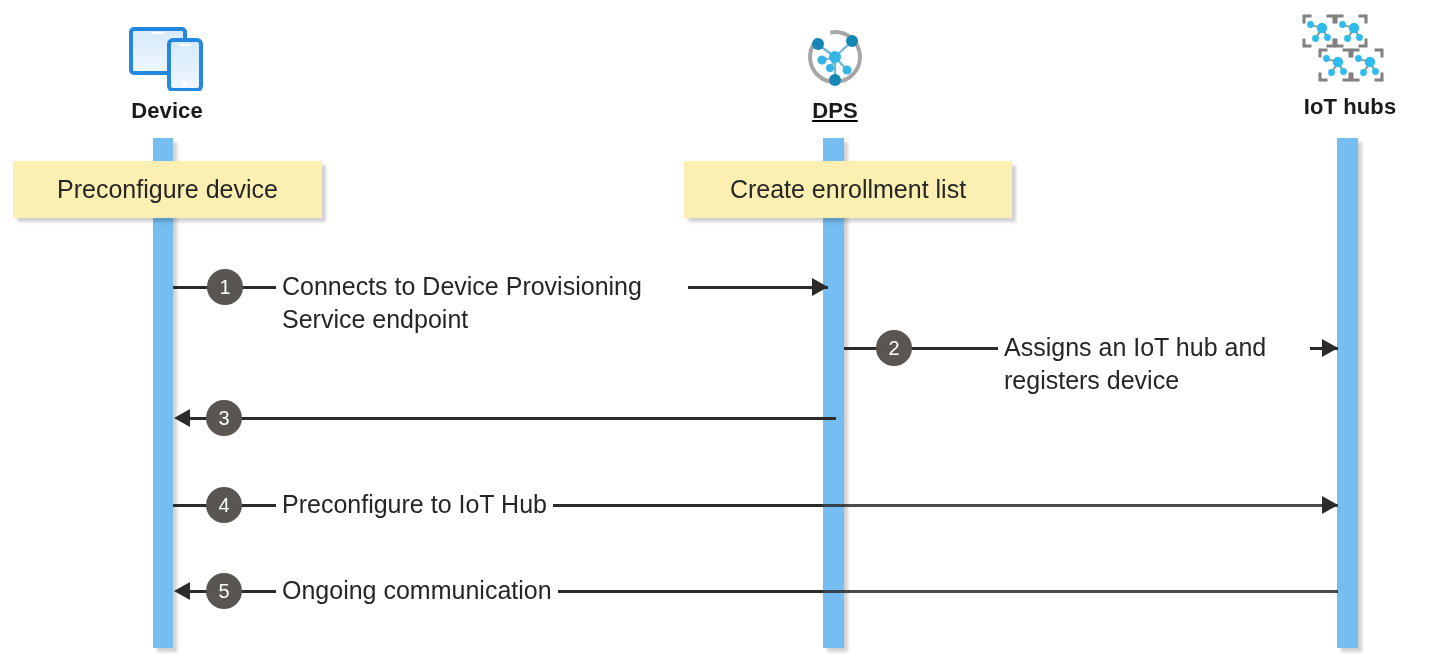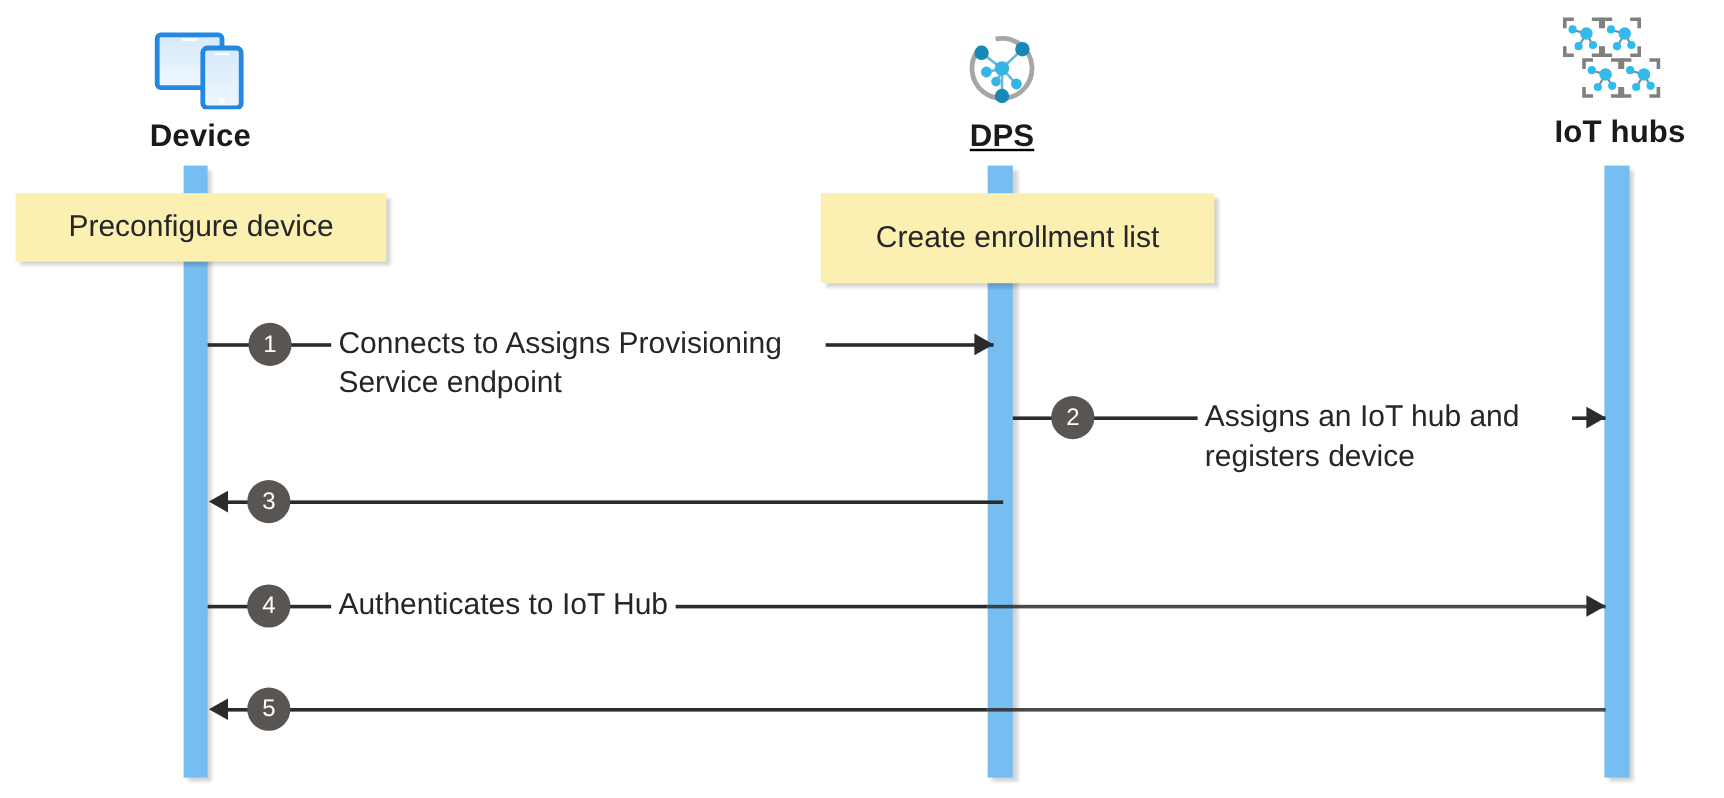--- a/index.html
+++ b/index.html
@@ -26,21 +26,21 @@
     text-align: center;
     width: 200px;
   }
   .actor-icon {
     height: 78px;
     display: flex;
     align-items: center;
     justify-content: center;
   }
   .actor-label {
-    font-size: 26px;
+    font-size: 22px;
     font-weight: bold;
     color: #1a1a1a;
     letter-spacing: 0.1px;
     margin-top: 2px;
   }
 
   
   .lifeline {
     position: absolute;
     background: #76bdf2;
@@ -191,44 +191,45 @@
     <div class="actor-label">IoT hubs</div>
   </div>
 
   <div class="lifeline" style="left:153px;  top:138px; width:20px; height:510px;"></div>
   <div class="lifeline" style="left:823px;  top:138px; width:21px; height:510px;"></div>
   <div class="lifeline" style="left:1337px; top:138px; width:21px; height:510px;"></div>
 
   <div class="note" style="left:13px; top:161px; width:309px; height:57px;text-align:center;">
     <span class="note-text">Preconfigure device</span>
   </div>
-  <div class="note" style="left:684px; top:161px; width:328px; height:75px;">
+  <div class="note" style="left:684px; top:161px; width:328px; height:57px;">
     <span class="note-text">Create enrollment list</span>
   </div>
 
   <div class="msg-line" style="left:173px; top:286px; width:655px;"></div>
   <div class="arrow-head right" style="left:812px; top:278px;"></div>
   <div class="badge" style="left:207px; top:269px;">1</div>
-  <div class="msg-label" style="left:276px; top:270px; width:400px;">Connects to Assigns Provisioning
+  <div class="msg-label" style="left:276px; top:270px; width:400px;">Connects to Device Provisioning
 Service endpoint</div>
 
   <div class="msg-line" style="left:844px; top:347px; width:494px;"></div>
   <div class="arrow-head right" style="left:1322px; top:339px;"></div>
   <div class="badge" style="left:876px; top:330px;">2</div>
   <div class="msg-label" style="left:950px; top:331px; width:300px;margin-left:48px;">Assigns an IoT hub and
 registers device</div>
 
   <div class="msg-line" style="left:188px; top:417px; width:648px;"></div>
   <div class="arrow-head left" style="left:174px; top:409px;"></div>
   <div class="badge" style="left:206px; top:400px;">3</div>
 
   <div class="msg-line" style="left:173px; top:504px; width:650px;"></div>
   <div class="msg-line over-lifeline" style="left:823px; top:504px; width:515px;"></div>
   <div class="arrow-head right" style="left:1322px; top:496px;"></div>
   <div class="badge" style="left:206px; top:487px;">4</div>
-  <div class="msg-label" style="left:276px; top:488px;">Authenticates to IoT Hub</div>
+  <div class="msg-label" style="left:276px; top:488px;">Preconfigure to IoT Hub</div>
 
   <div class="msg-line" style="left:188px; top:590px; width:635px;"></div>
   <div class="msg-line over-lifeline" style="left:823px; top:590px; width:515px;"></div>
   <div class="arrow-head left" style="left:174px; top:582px;"></div>
   <div class="badge" style="left:206px; top:573px;">5</div>
+  <div class="msg-label" style="left:276px; top:574px;">Ongoing communication</div>
 
 </div>
 
 </body></html>

